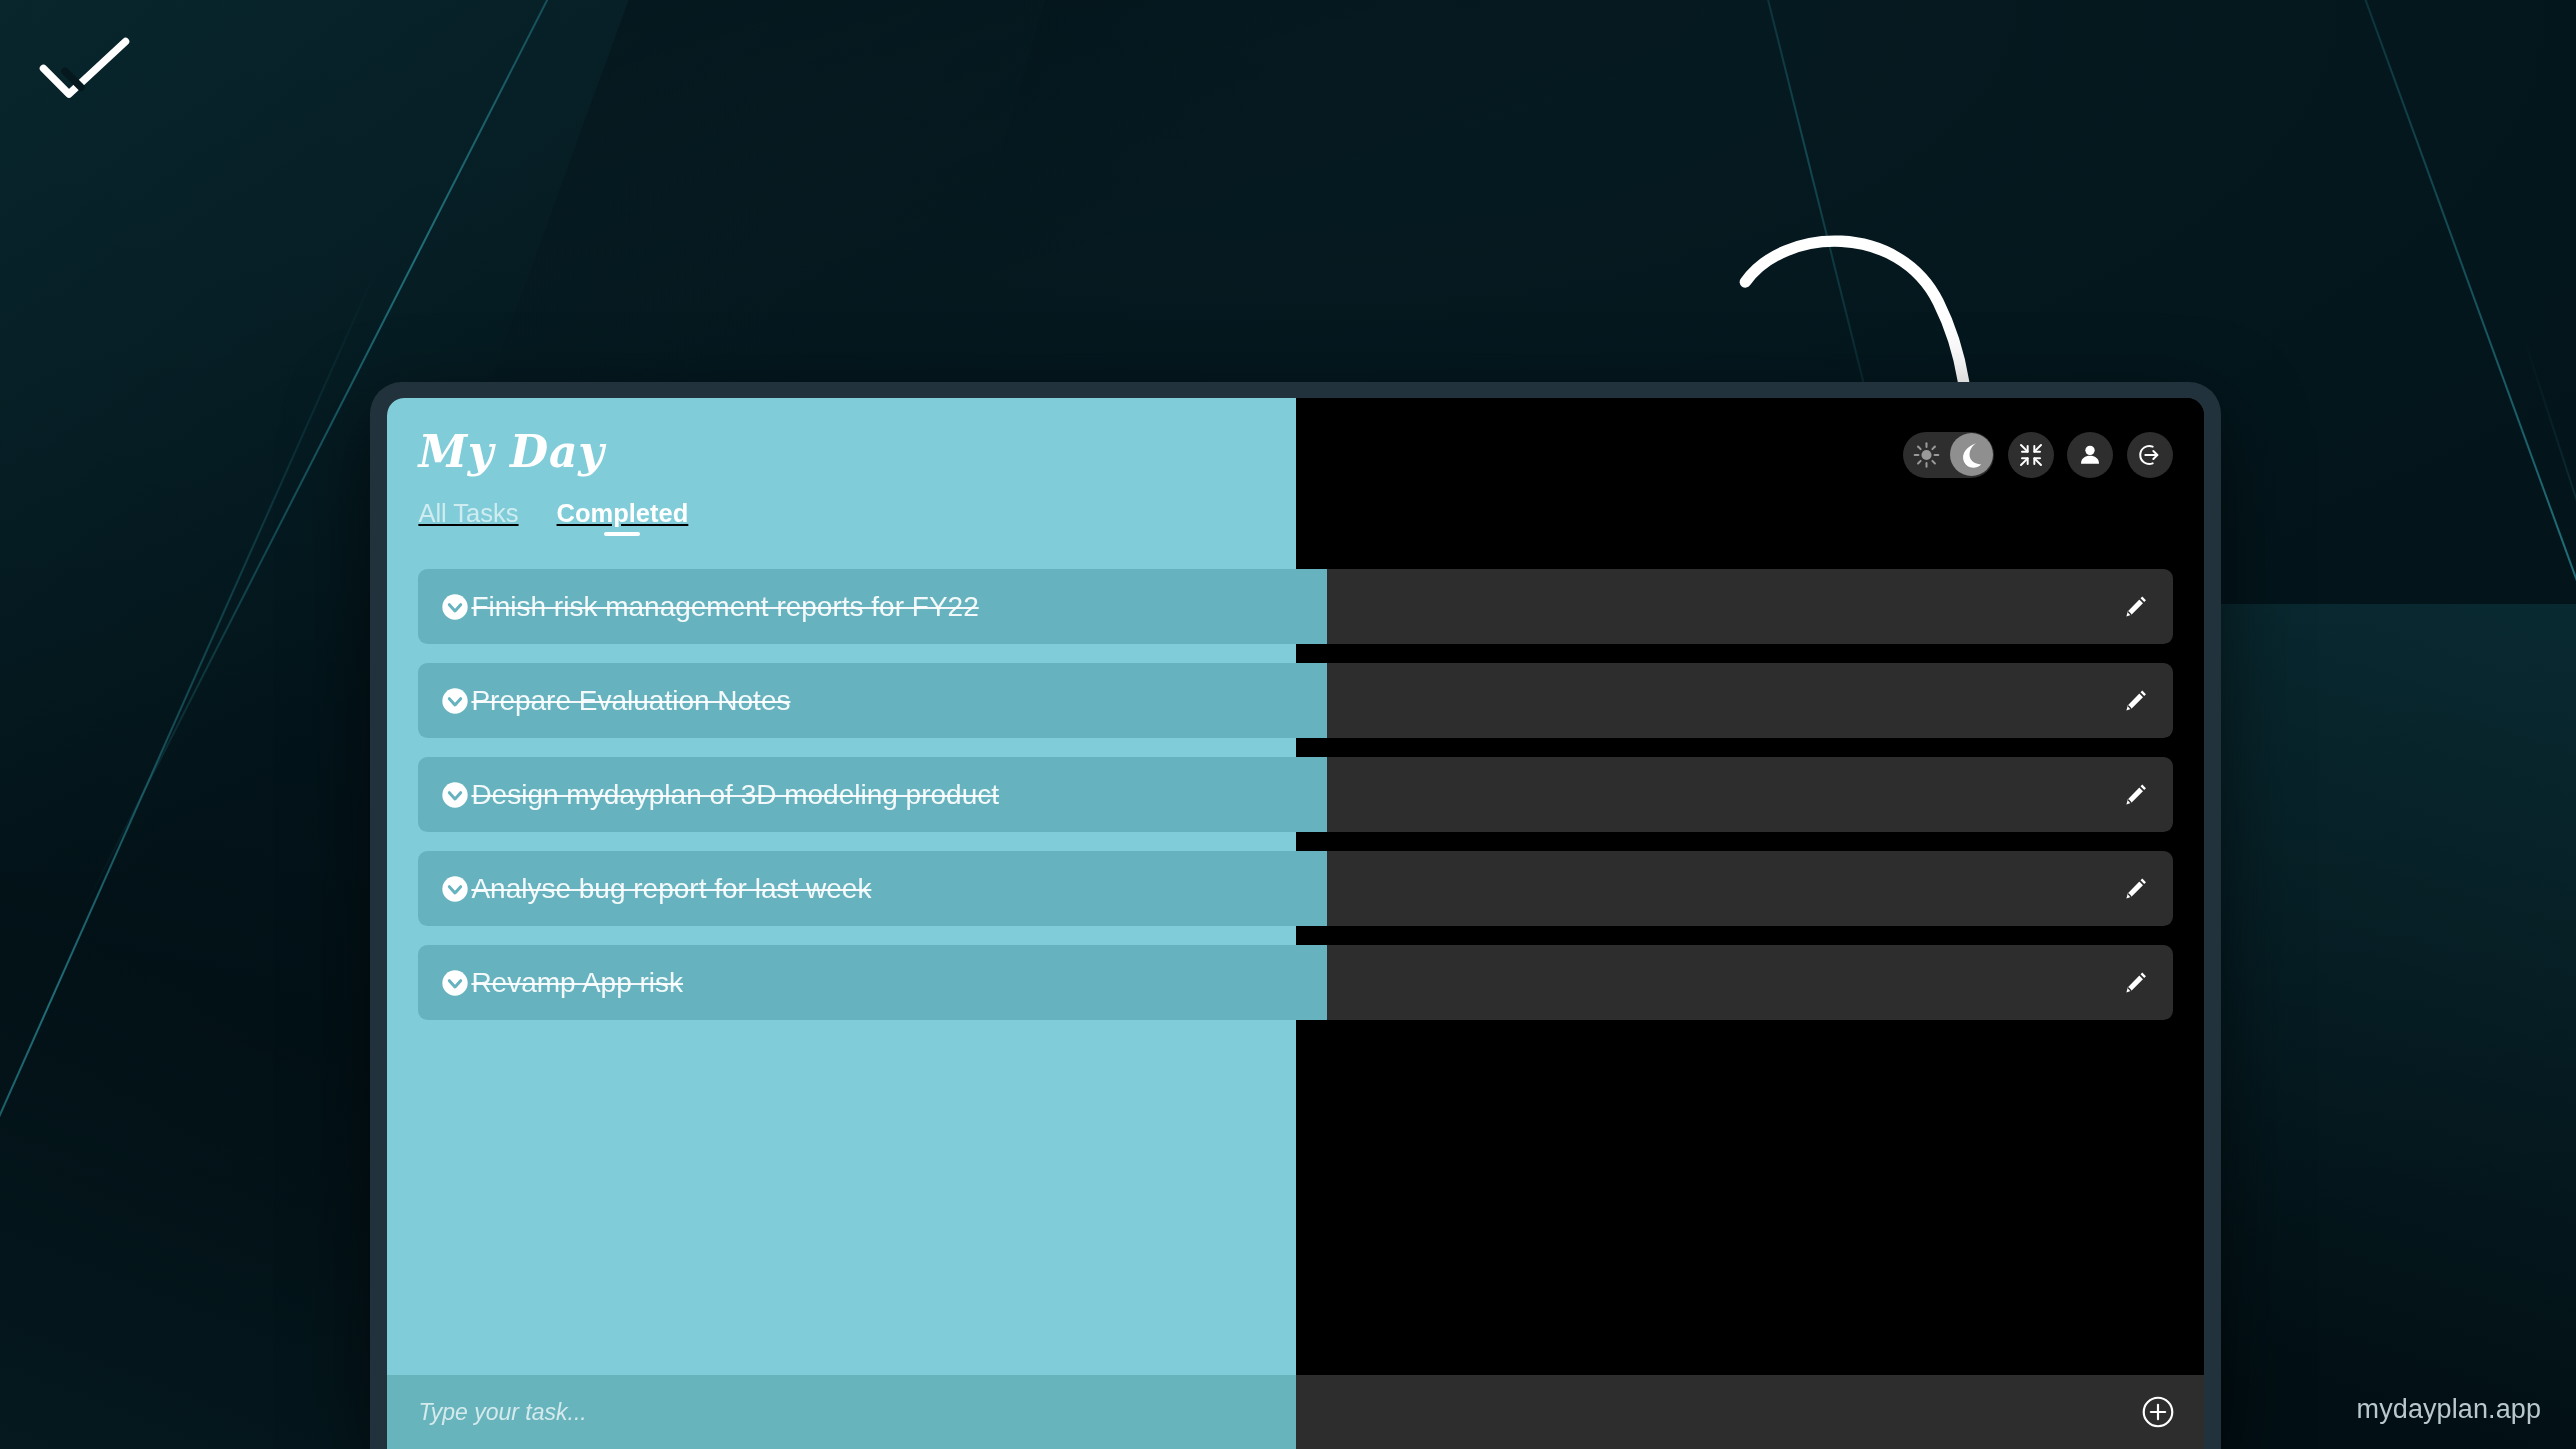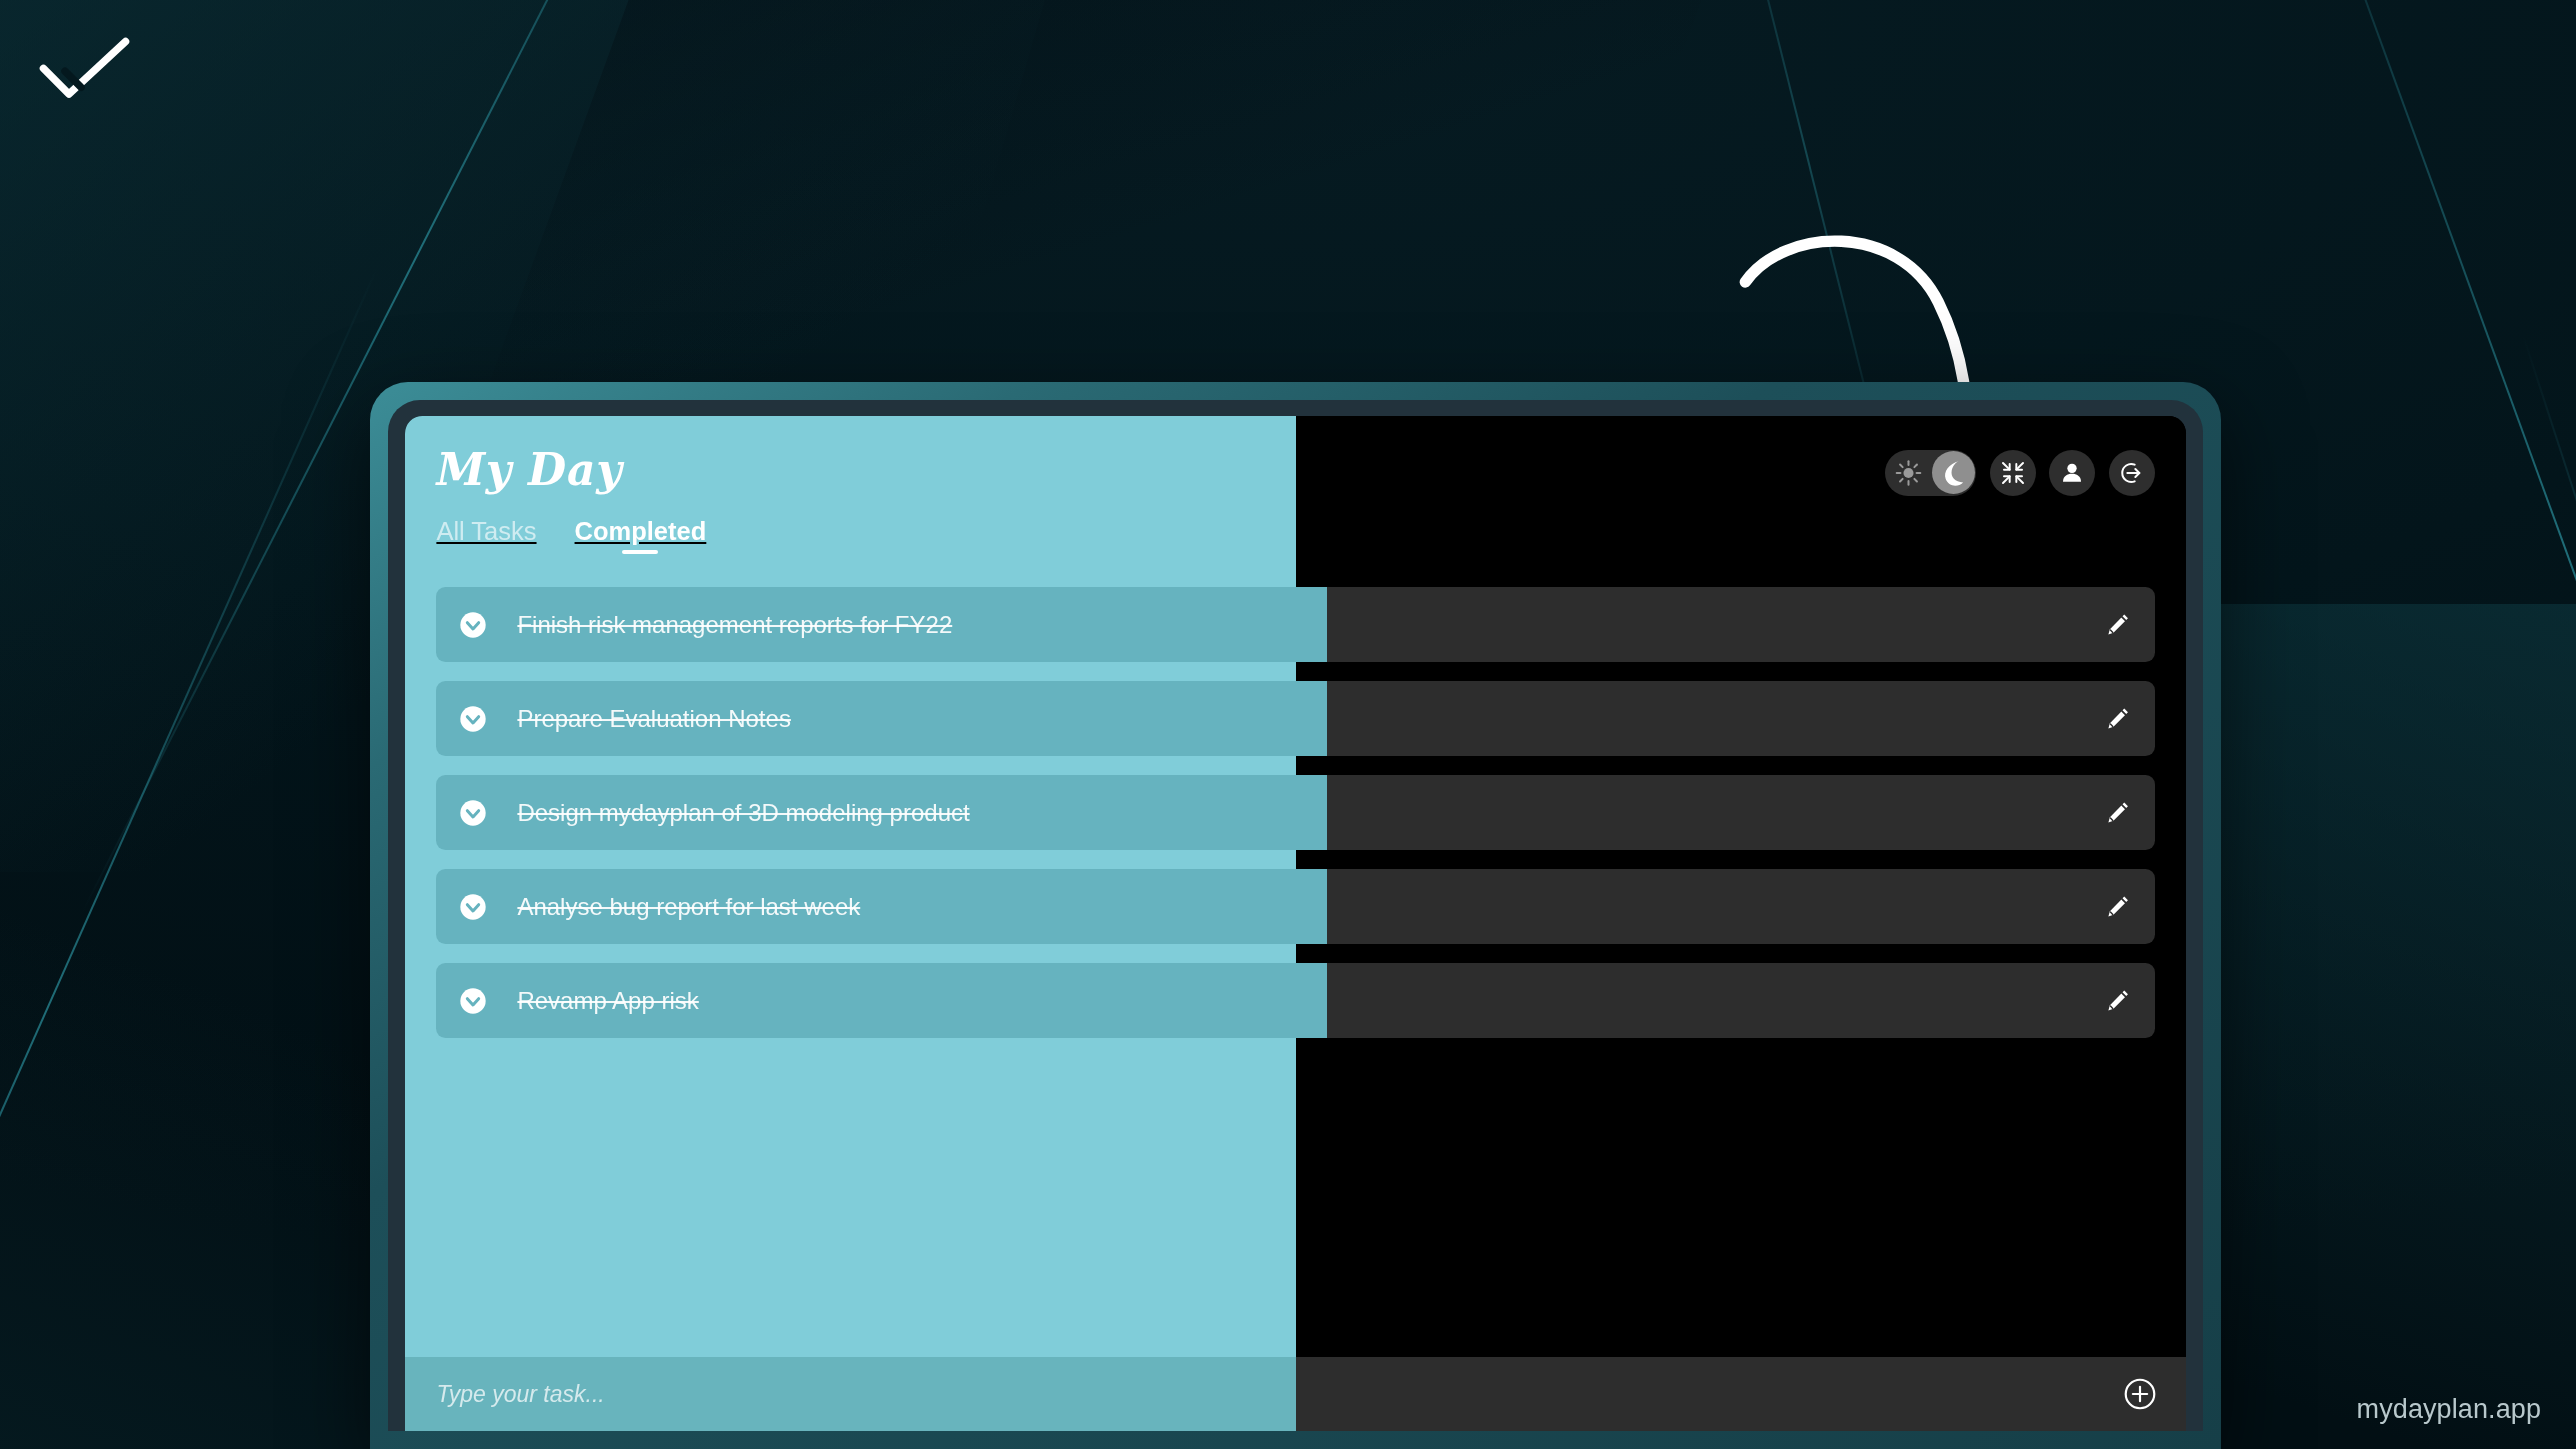--- a/index.html
+++ b/index.html
@@ -106,21 +106,21 @@
     letter-spacing: 0.1px;
   }
 
   
   #device-frame {
     position: absolute;
     left: 370px; top: 382px;
     width: 1851px; height: 1067px;
     border-radius: 38px 38px 0 0;
     background: linear-gradient(150deg, #3c8d97 0%, #2a6a74 18%, #1d4f59 38%, #163f48 100%);
-    padding: 18px;
+    padding: 0;
     box-shadow: 0 27px 81px rgba(0,0,0,.55);
   }
   #device-bezel {
     width: 100%; height: 100%;
     border-radius: 32px 32px 0 0;
     background: #22323c;
     padding: 16px 17.4px 0 17.4px;
   }
   #device-screen {
     position: relative;
@@ -267,23 +267,23 @@
   .task-check {
     position: relative;
     z-index: 2;
     flex: 0 0 auto;
     margin-left: 23px;
     width: 28px; height: 28px;
   }
   .task-label {
     position: relative;
     z-index: 2;
-    margin-left: 30px;
+    margin-left: 2px;
     color: rgba(255,255,255,.92);
-    font-size: 24px;
+    font-size: 28px;
     font-weight: 400;
     text-decoration: line-through;
     text-decoration-thickness: 2px;
     white-space: nowrap;
   }
   .task-edit {
     position: absolute;
     z-index: 3;
     right: 20px; top: 50%;
     transform: translateY(-50%);

